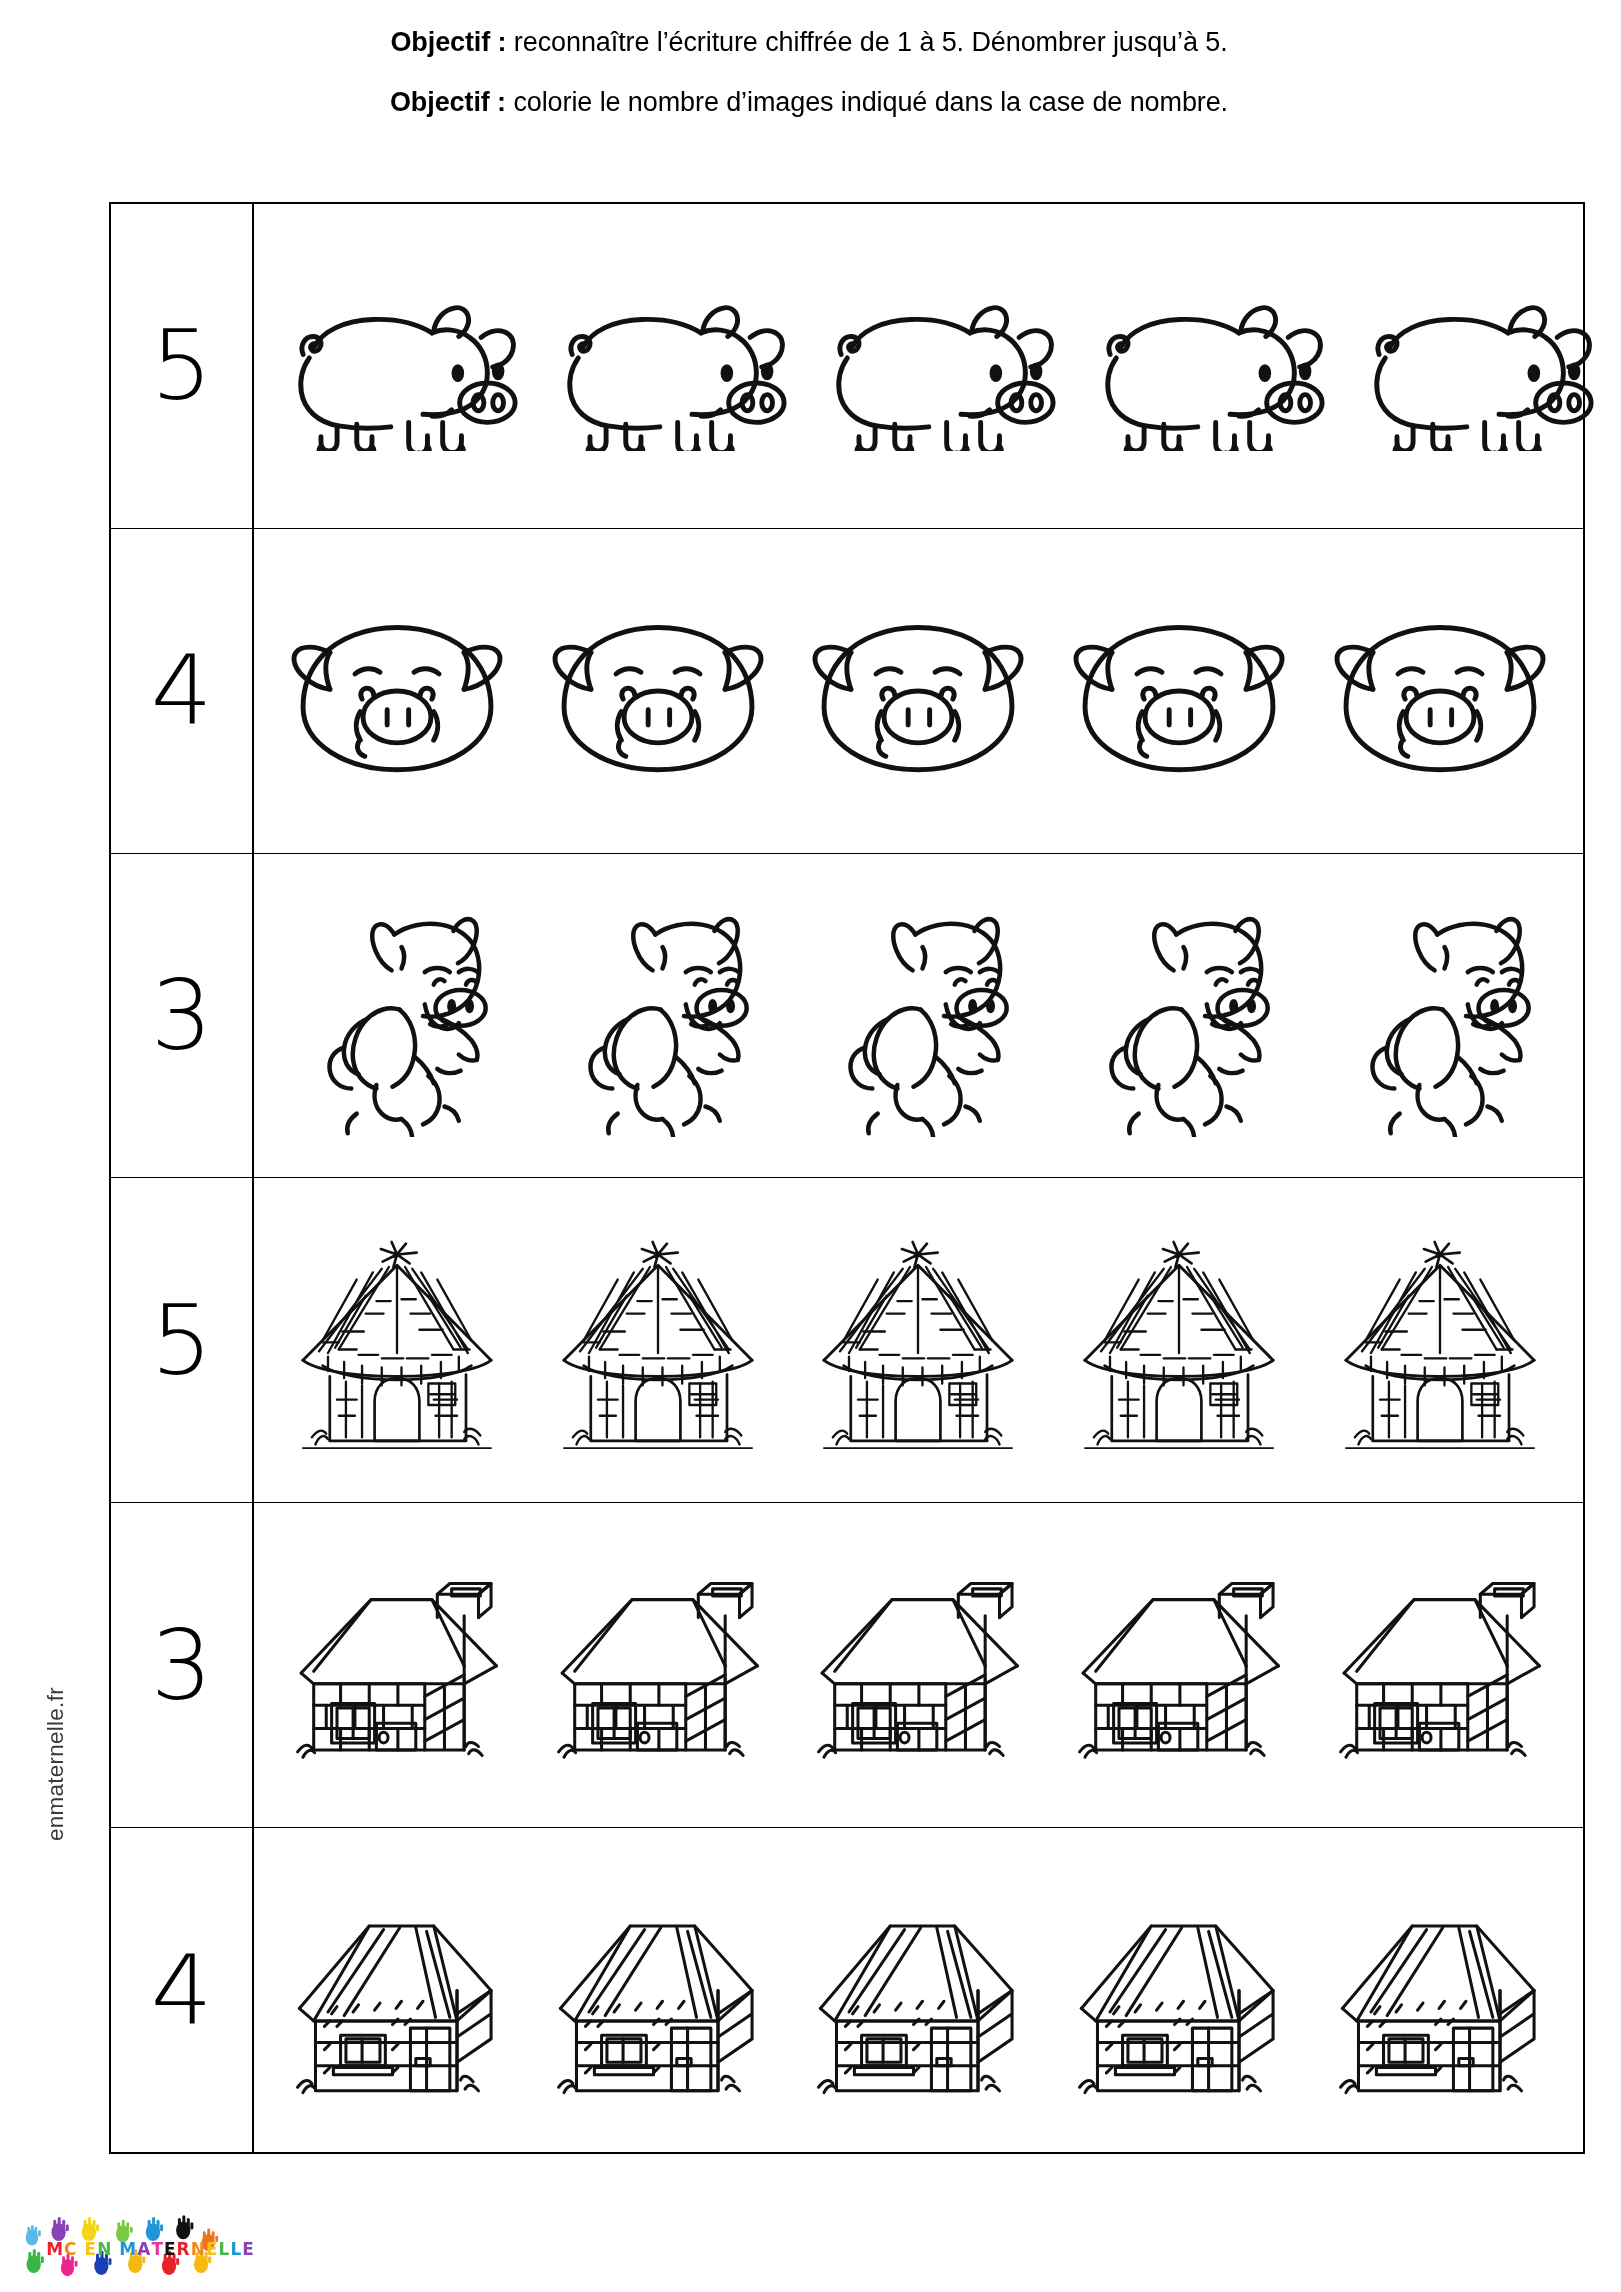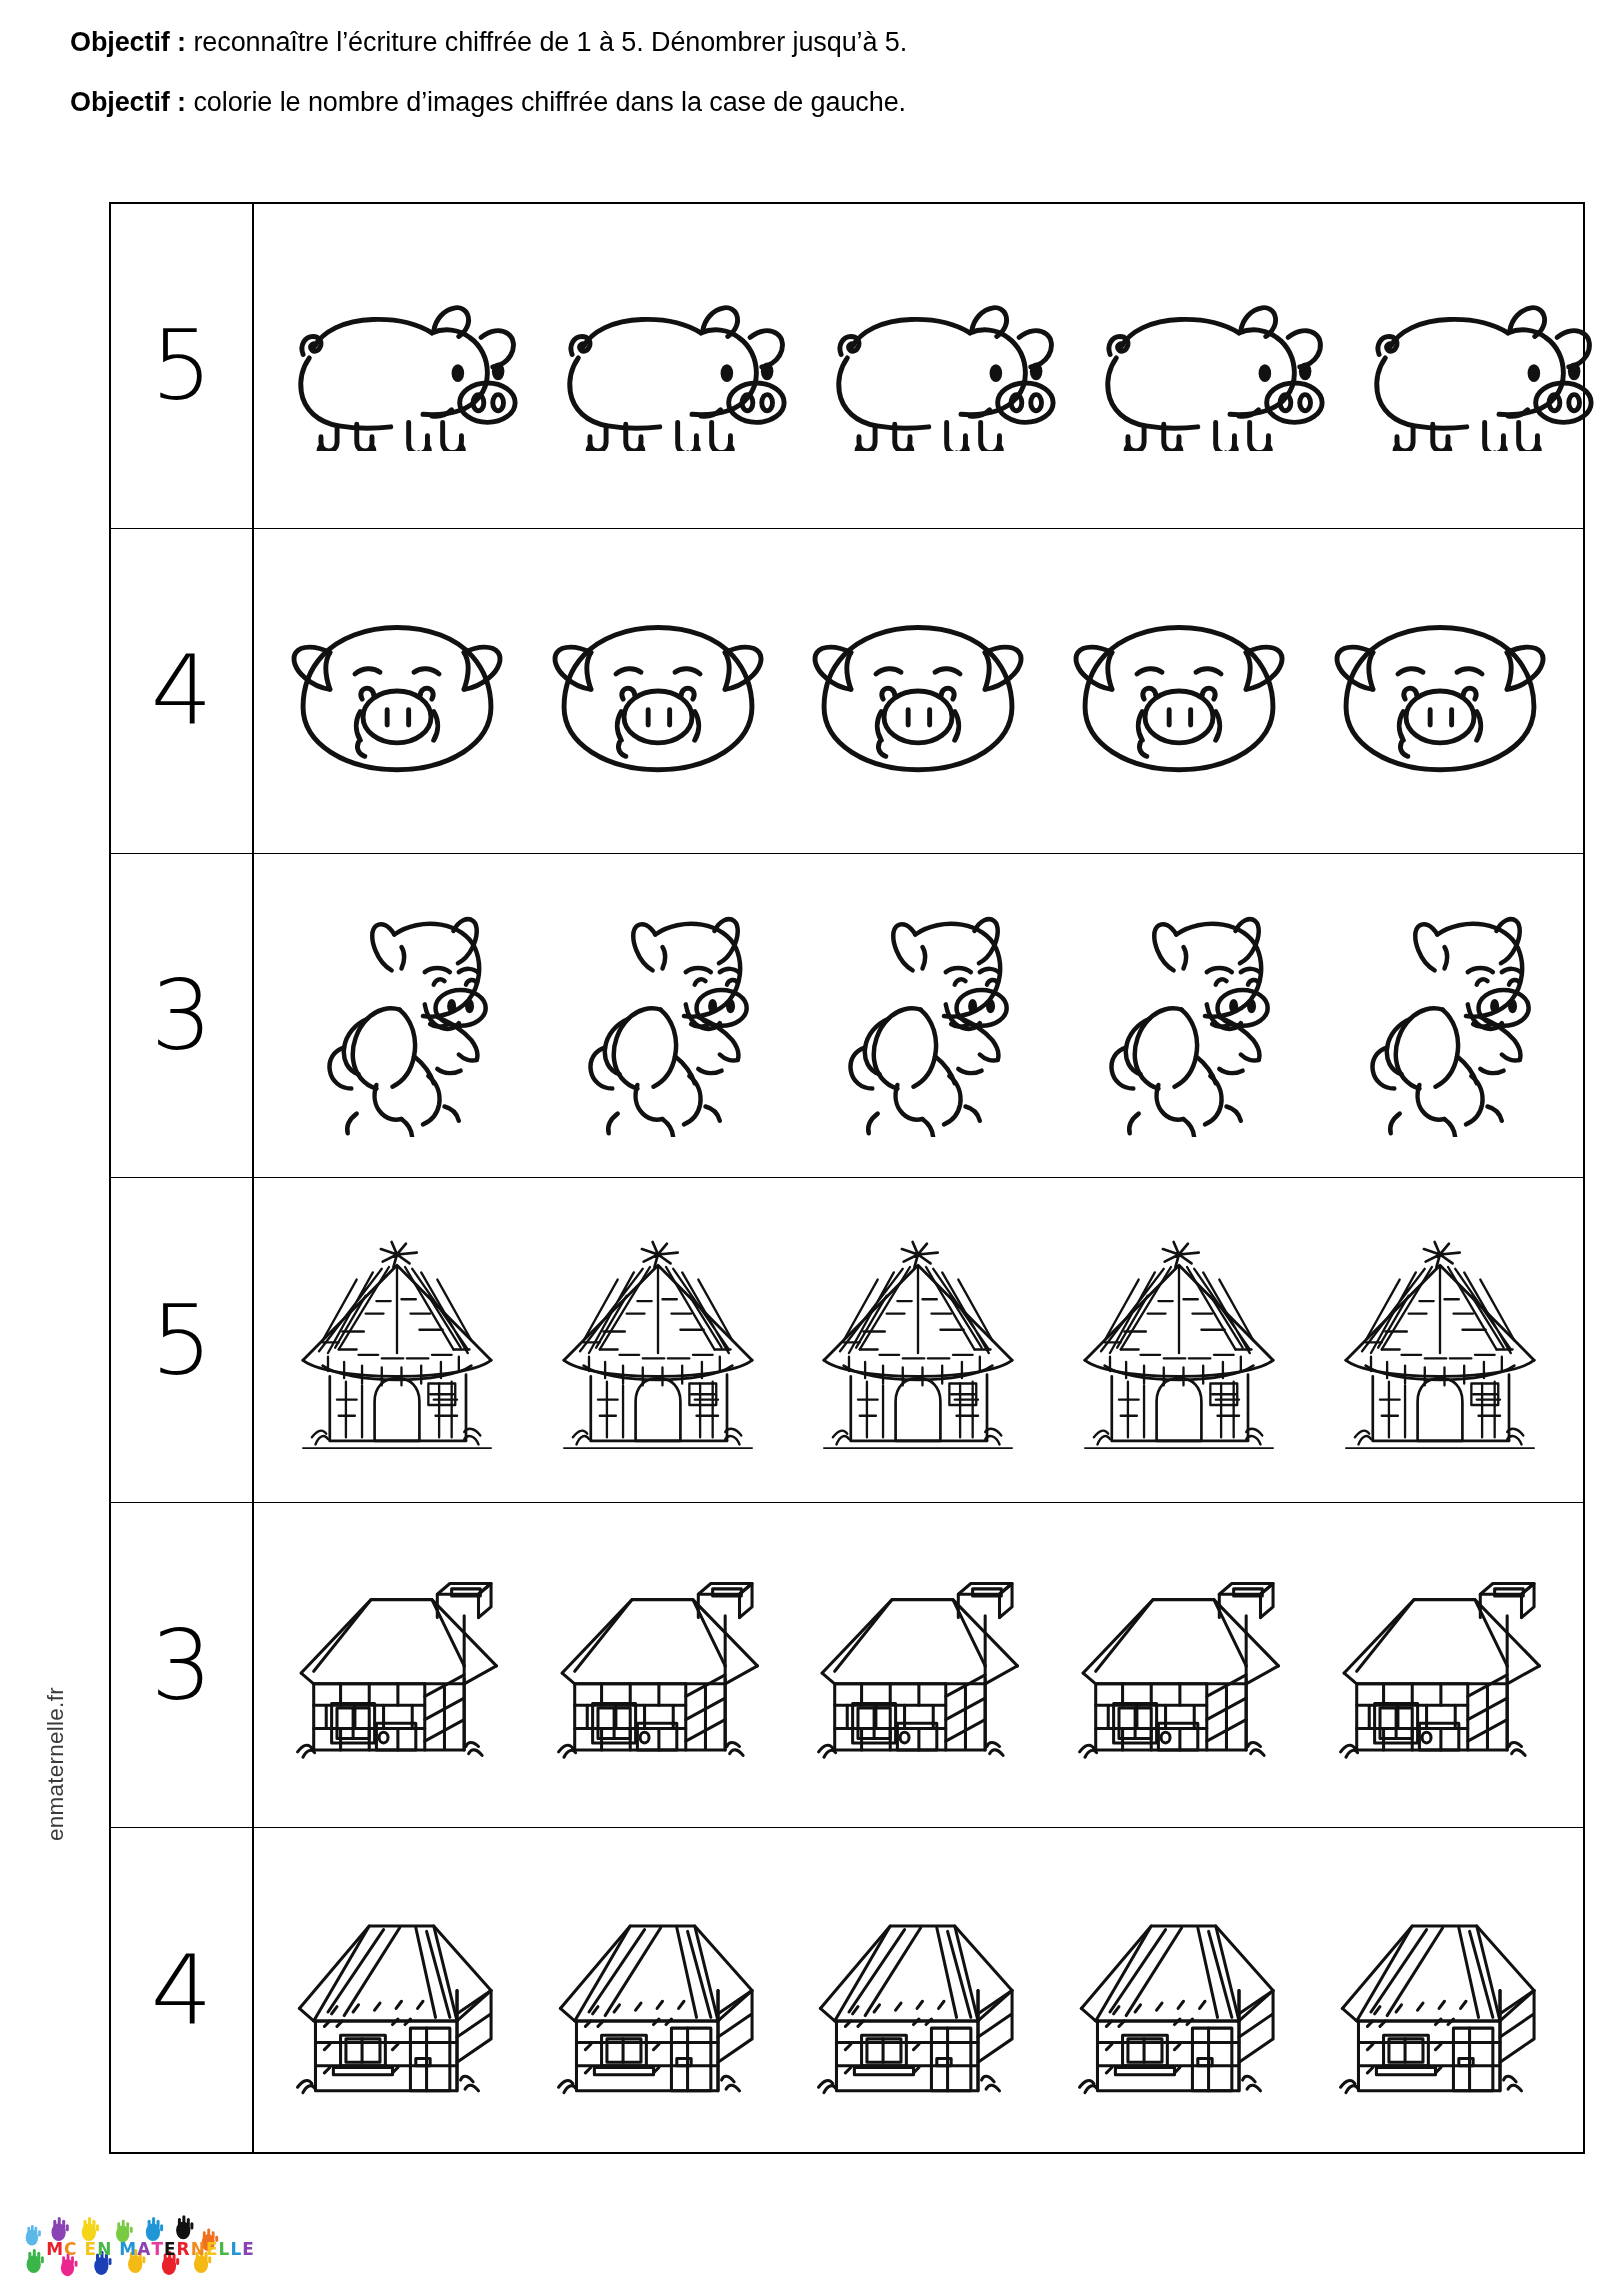--- a/index.html
+++ b/index.html
@@ -15,20 +15,21 @@
     color: #000000;
     overflow: hidden;
   }
 
   
   .header {
     position: absolute;
     left: 70px;
     top: 27px;
     width: 1478px;
+    text-align: center;
   }
   .header-line {
     font-size: 27px;
     line-height: 1.15;
     white-space: nowrap;
     letter-spacing: -0.1px;
   }
   .header-line.first { margin-bottom: 29px; }
   .header-label {
     font-weight: bold;
@@ -120,21 +121,21 @@
 </head>
 <body>
 
 <div class="header">
   <div class="header-line first">
     <span class="header-label">Objectif :</span>
     <span class="header-text">reconnaître l’écriture chiffrée de 1 à 5. Dénombrer jusqu’à 5.</span>
   </div>
   <div class="header-line">
     <span class="header-label">Objectif :</span>
-    <span class="header-text">colorie le nombre d’images chiffrée dans la case de gauche.</span>
+    <span class="header-text">colorie le nombre d’images indiqué dans la case de nombre.</span>
   </div>
 </div>
 
 <div class="watermark">enmaternelle.fr</div>
 
 <div class="sheet" id="sheet">
     <div class="row">
       <div class="digit-cell">
         <span class="digit">5</span>
       </div>

